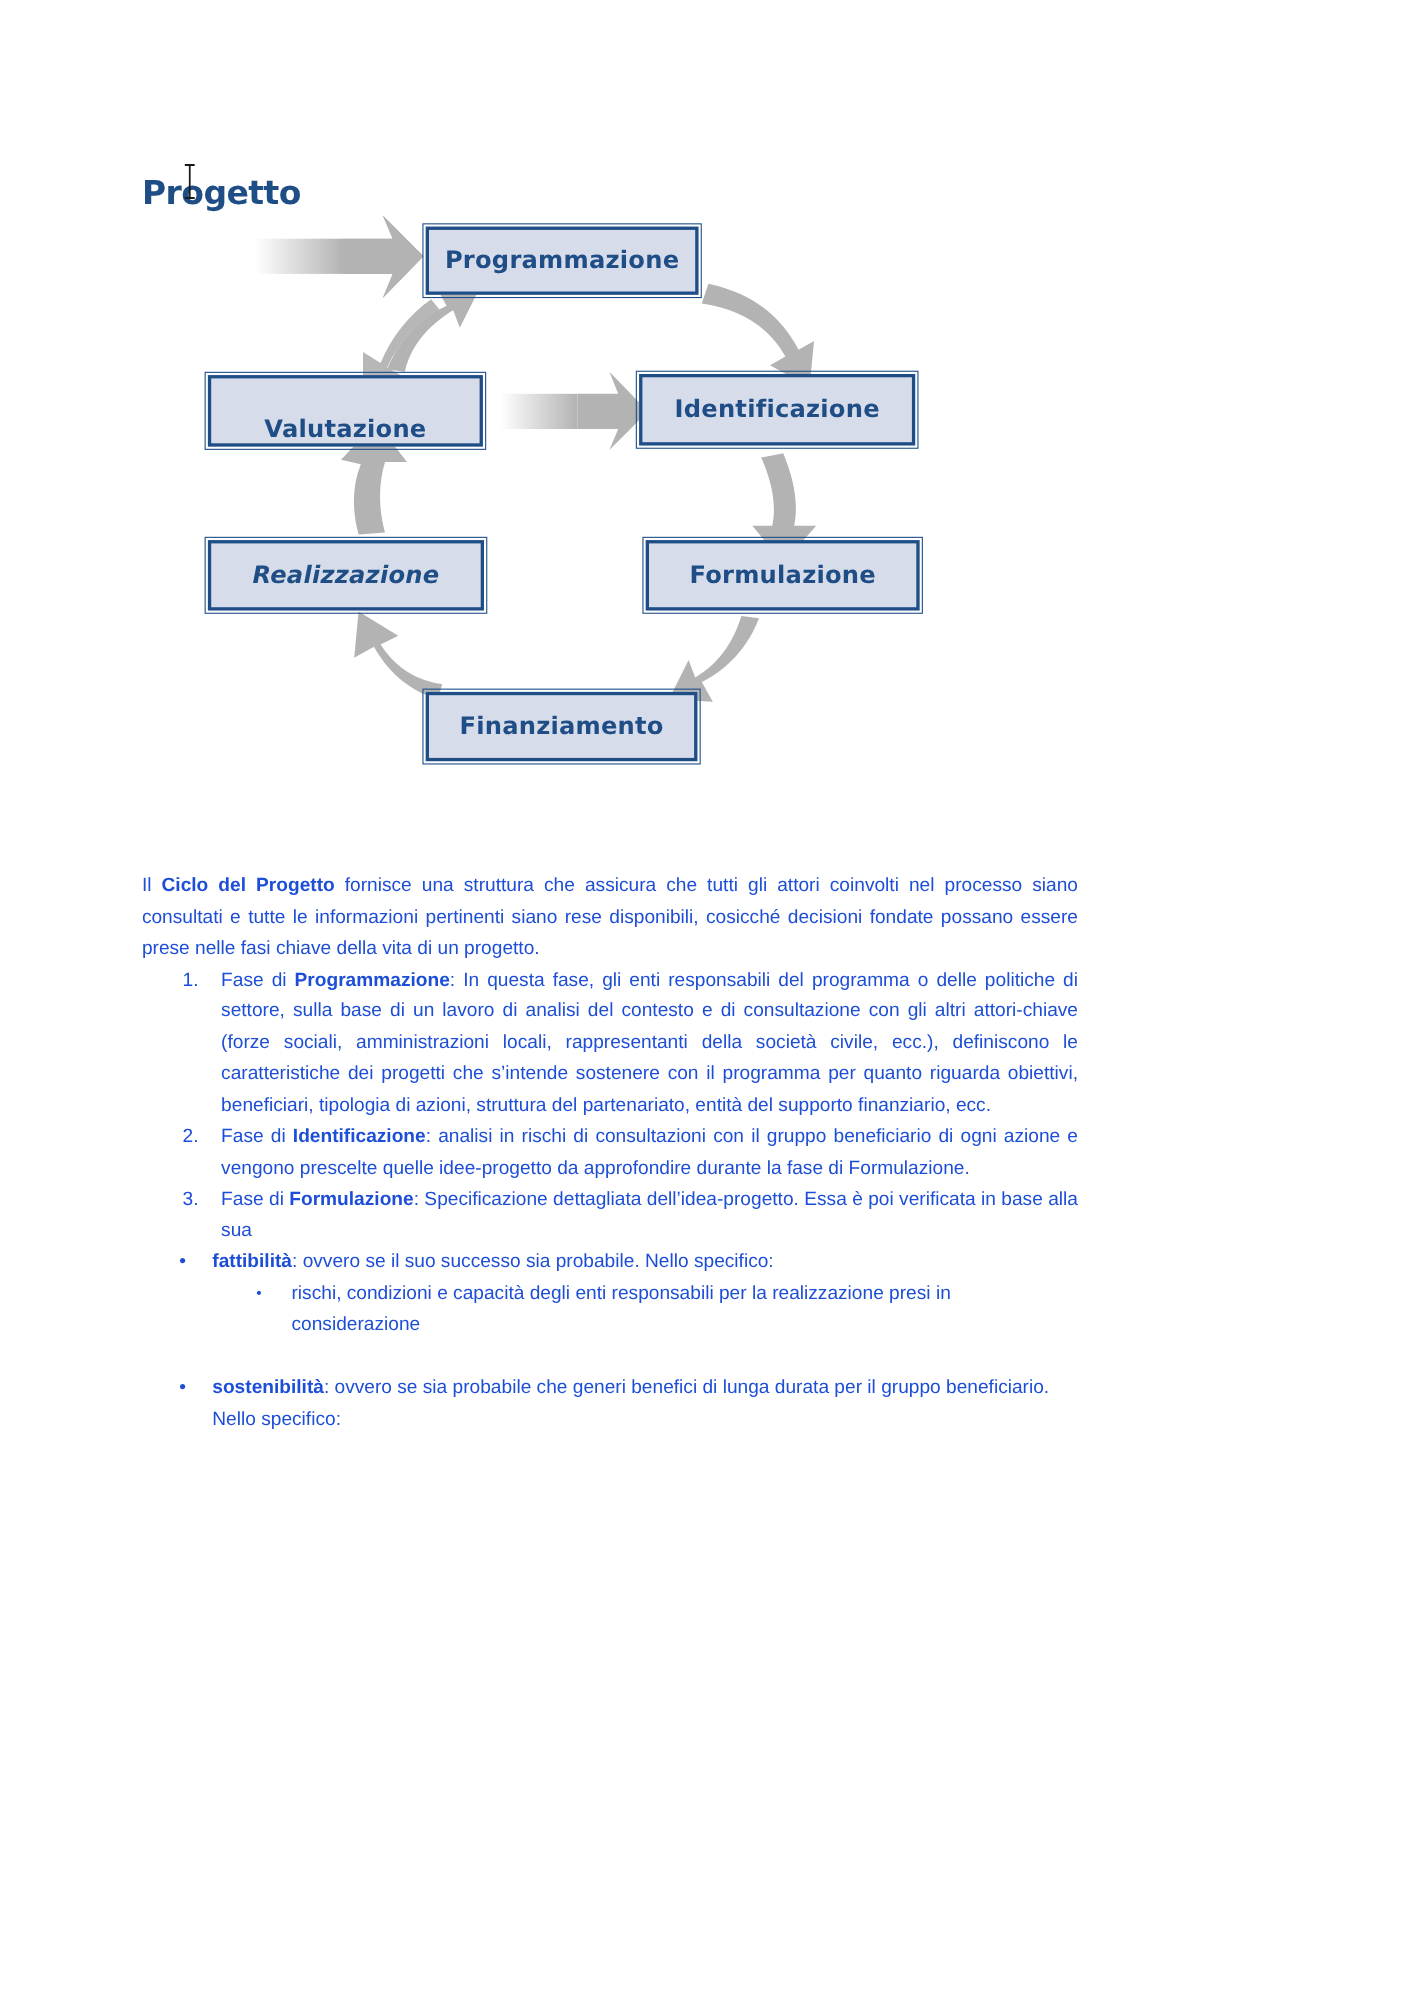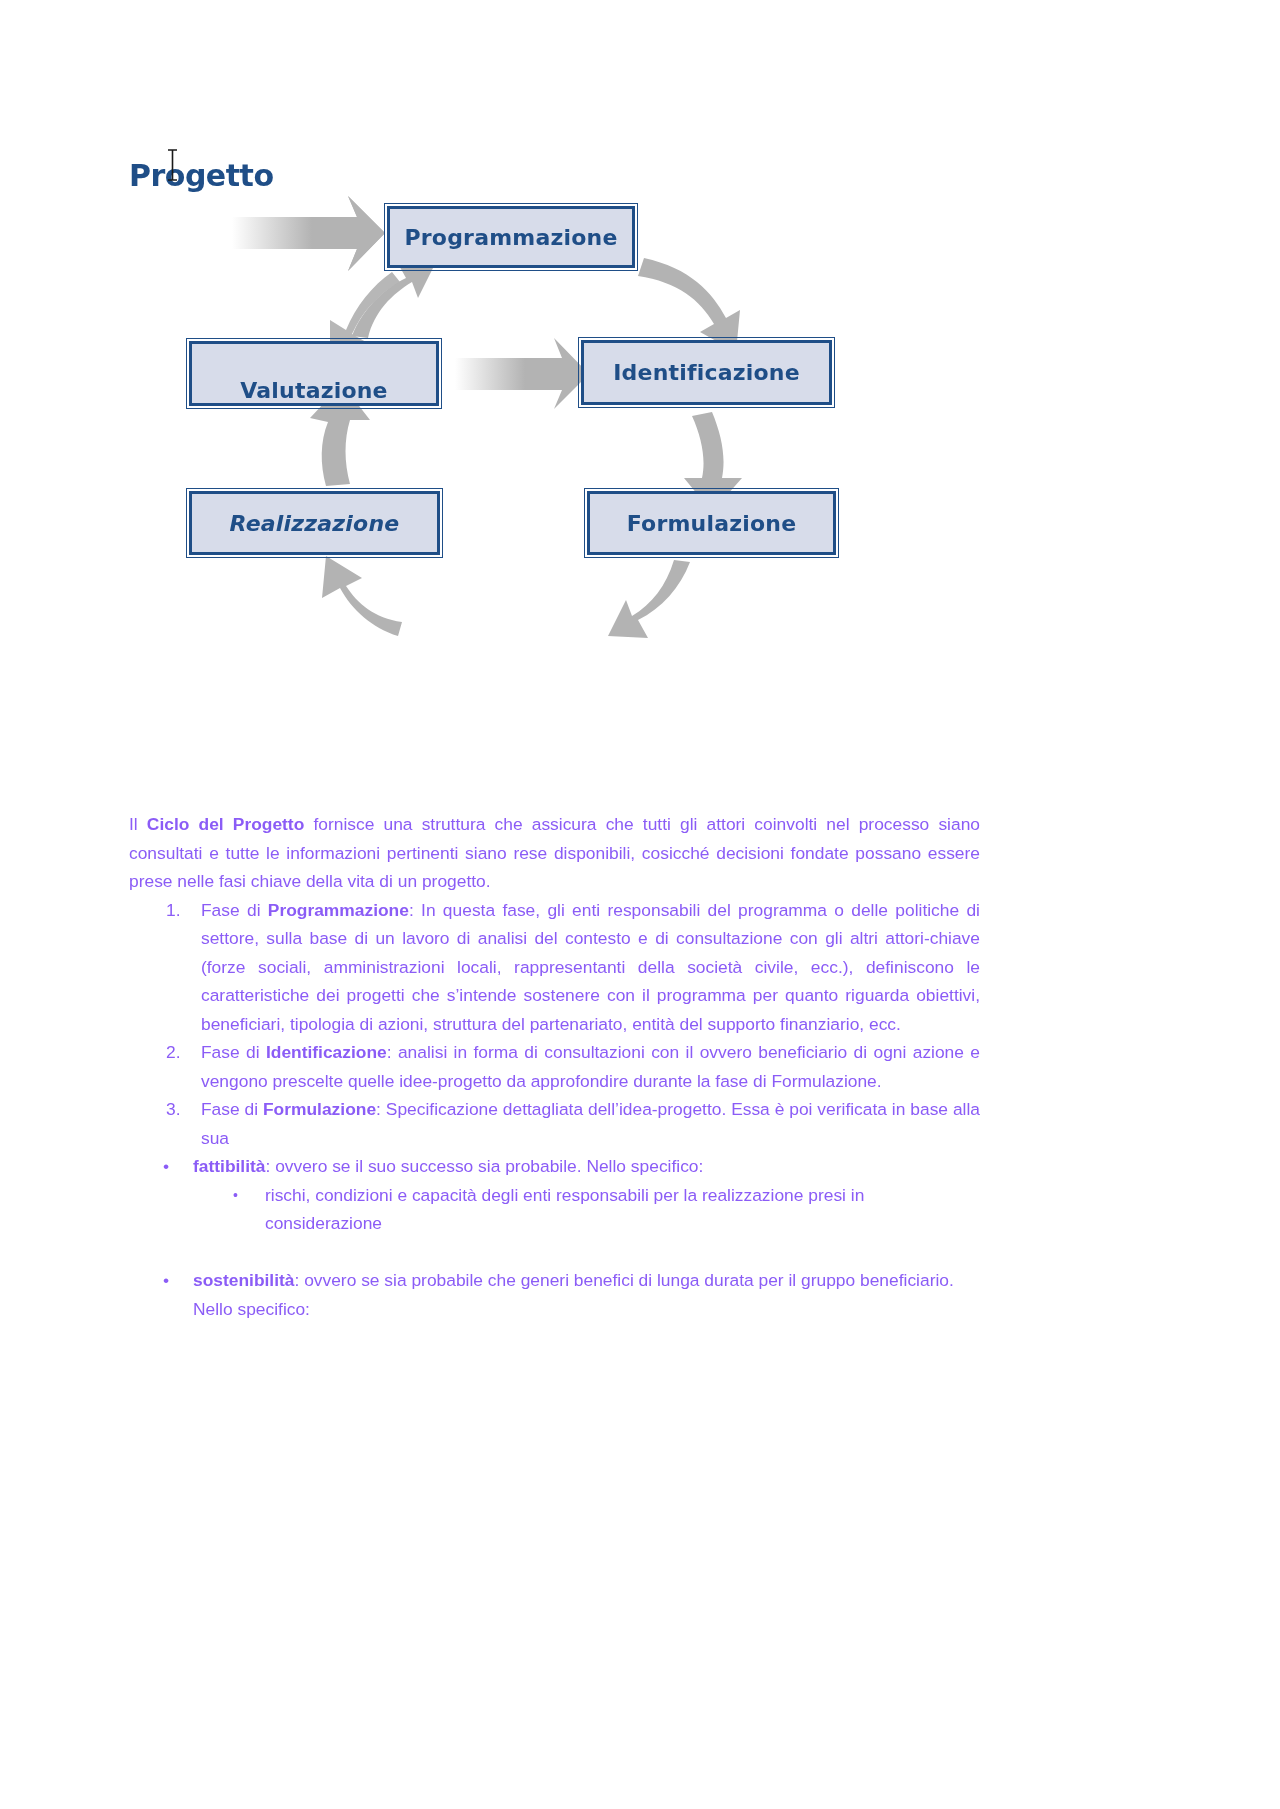--- a/index.html
+++ b/index.html
@@ -82,25 +82,25 @@
   .node-identificazione { left: 581px; top: 340px; width: 251px; height: 65px; }
   .node-formulazione    { left: 587px; top: 491px; width: 249px; height: 64px; }
   .node-finanziamento   { left: 387px; top: 629px; width: 247px; height: 63px; }
   .node-realizzazione   { left: 189px; top: 491px; width: 251px; height: 64px; font-style: italic; }
   .node-valutazione     { left: 189px; top: 341px; width: 250px; height: 65px; align-items: flex-end; }
 
   
   .body-text {
     position: absolute;
     left: 129px;
-    top: 810px;
+    top: 790px;
     width: 851px;
     font-size: 17.4px;
     line-height: 28.5px;
-    color: #8b5cf6;
+    color: #1d4ed8;
   }
 
   .para {
     text-align: justify;
     margin: 0 0 0 0;
   }
 
   ol.numlist {
     margin: 0;
     padding: 0;
@@ -270,36 +270,39 @@
 
     <div class="node node-programmazione">
       <span>Programmazione</span>
     </div>
     <div class="node node-identificazione">
       <span>Identificazione</span>
     </div>
     <div class="node node-formulazione">
       <span>Formulazione</span>
     </div>
+    <div class="node node-finanziamento">
+      <span>Finanziamento</span>
+    </div>
     <div class="node node-realizzazione">
       <span>Realizzazione</span>
     </div>
     <div class="node node-valutazione">
       <span>Valutazione</span>
     </div>
   </div>
 
   <div class="body-text">
 
     <p class="para"><span>Il </span><b>Ciclo del Progetto</b><span> fornisce una struttura che assicura che tutti gli attori coinvolti nel processo siano consultati e tutte le informazioni pertinenti siano rese disponibili, cosicché decisioni fondate possano essere prese nelle fasi chiave della vita di un progetto.</span></p>
 
     <ol class="numlist">
       <li><span>Fase di </span><b>Programmazione</b><span>: In questa fase, gli enti responsabili del programma o delle politiche di settore, sulla base di un lavoro di analisi del contesto e di consultazione con gli altri attori-chiave (forze sociali, amministrazioni locali, rappresentanti della società civile, ecc.), definiscono le caratteristiche dei progetti che s’intende sostenere con il programma per quanto riguarda obiettivi, beneficiari, tipologia di azioni, struttura del partenariato, entità del supporto finanziario, ecc.</span></li>
 
-      <li><span>Fase di </span><b>Identificazione</b><span>: analisi in forma di consultazioni con il ovvero beneficiario di ogni azione e vengono prescelte quelle idee-progetto da approfondire durante la fase di Formulazione.</span></li>
+      <li><span>Fase di </span><b>Identificazione</b><span>: analisi in rischi di consultazioni con il gruppo beneficiario di ogni azione e vengono prescelte quelle idee-progetto da approfondire durante la fase di Formulazione.</span></li>
 
       <li><span>Fase di </span><b>Formulazione</b><span>: Specificazione dettagliata dell’idea-progetto. Essa è poi verificata in base alla sua</span></li>
     </ol>
 
     <ul class="bullets">
       <li><b>fattibilità</b><span>: ovvero se il suo successo sia probabile. Nello specifico:</span>
         <ul class="subbullets">
           <li>rischi, condizioni e capacità degli enti responsabili per la realizzazione presi in considerazione</li>
         </ul>
       </li>

